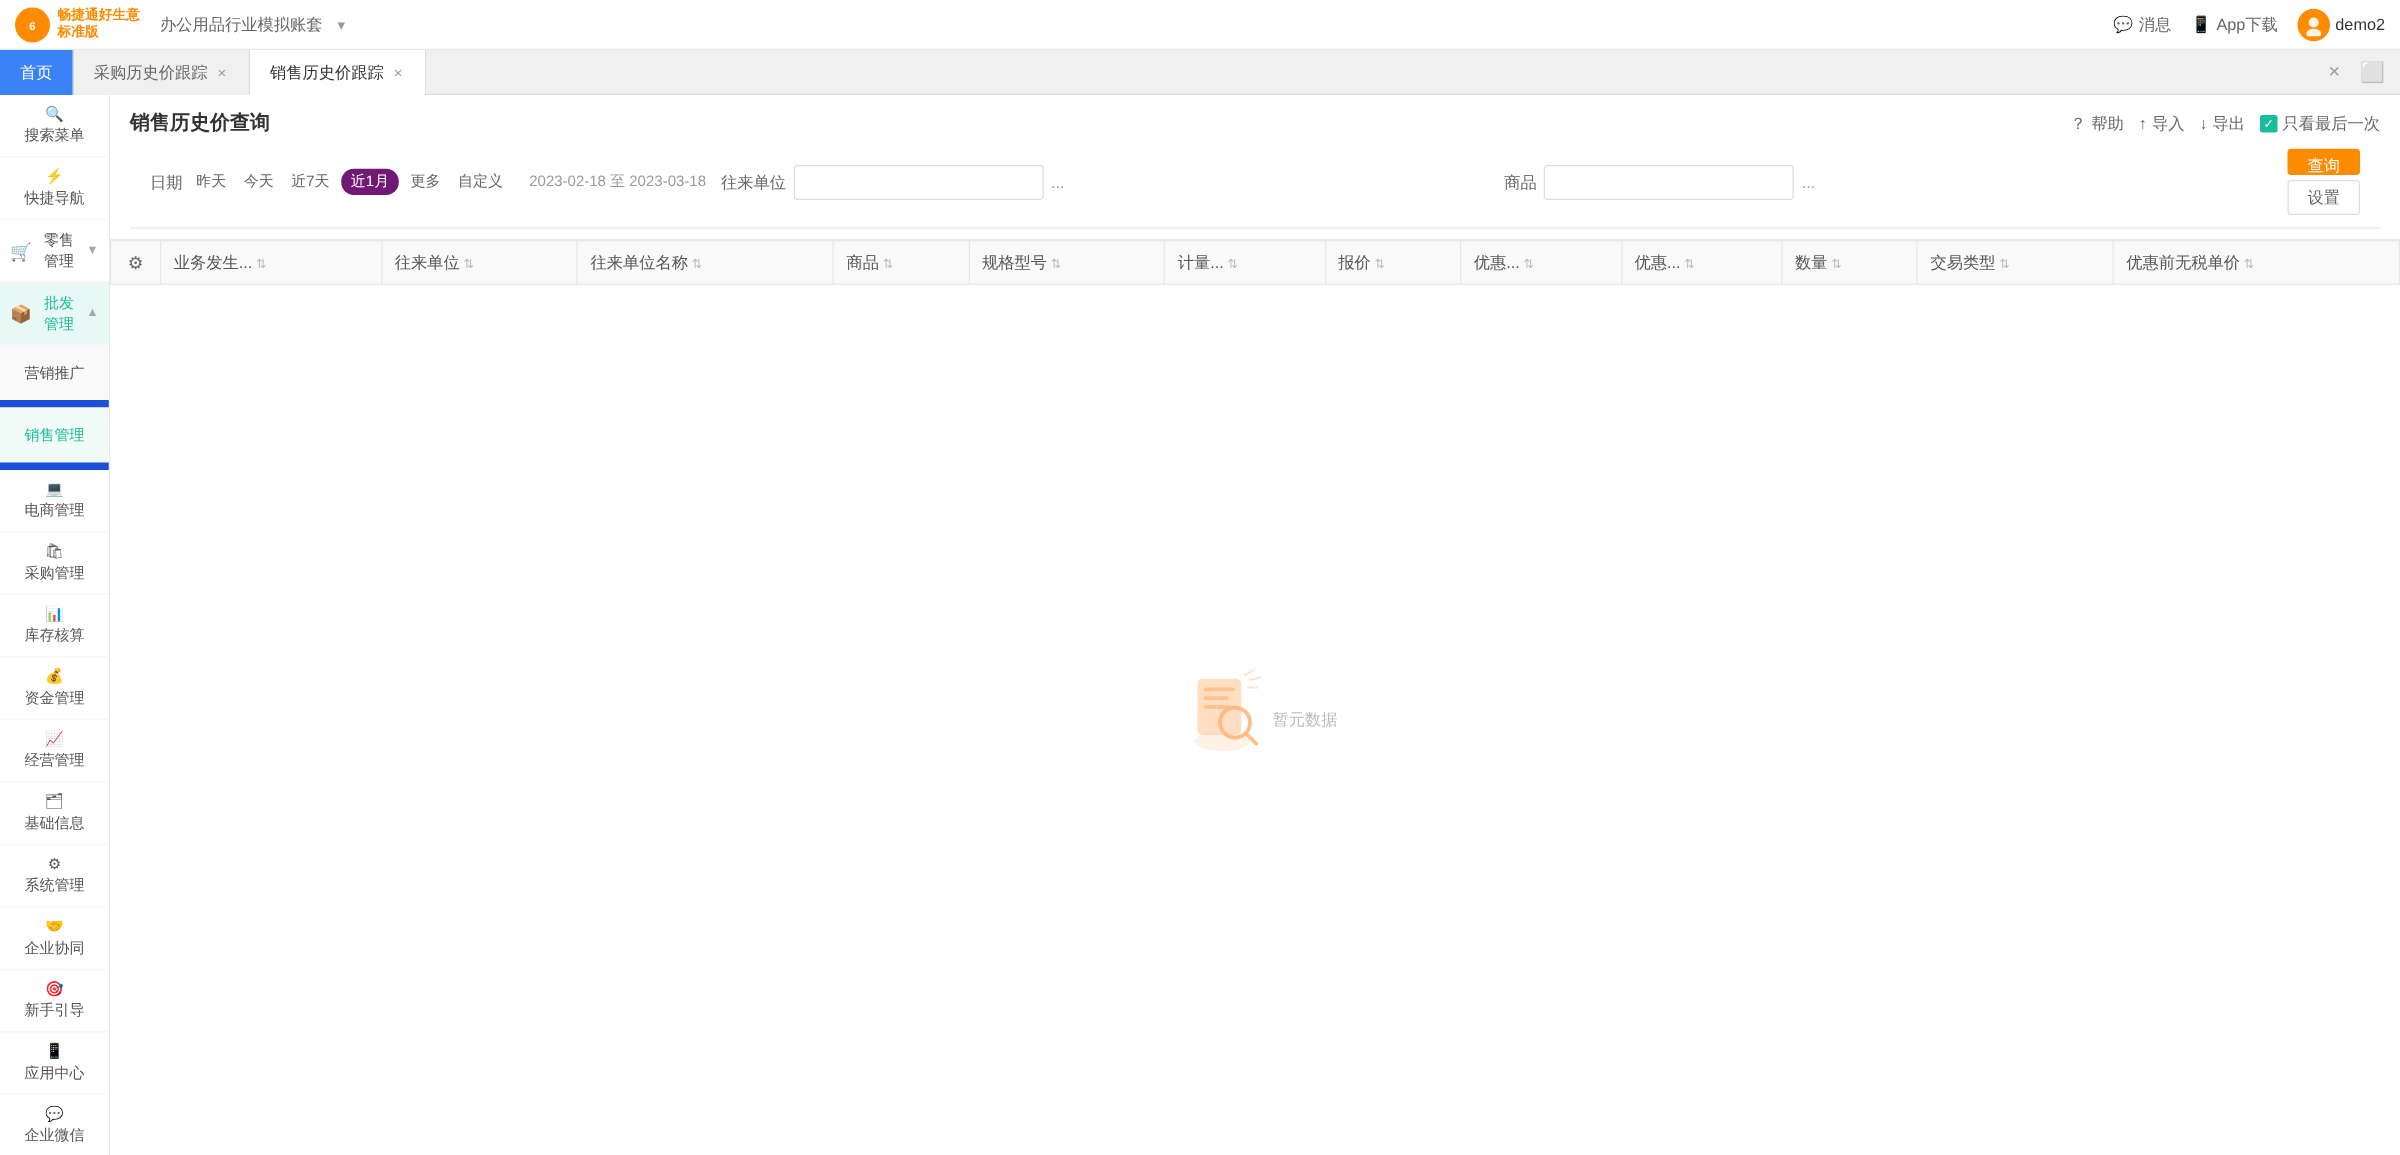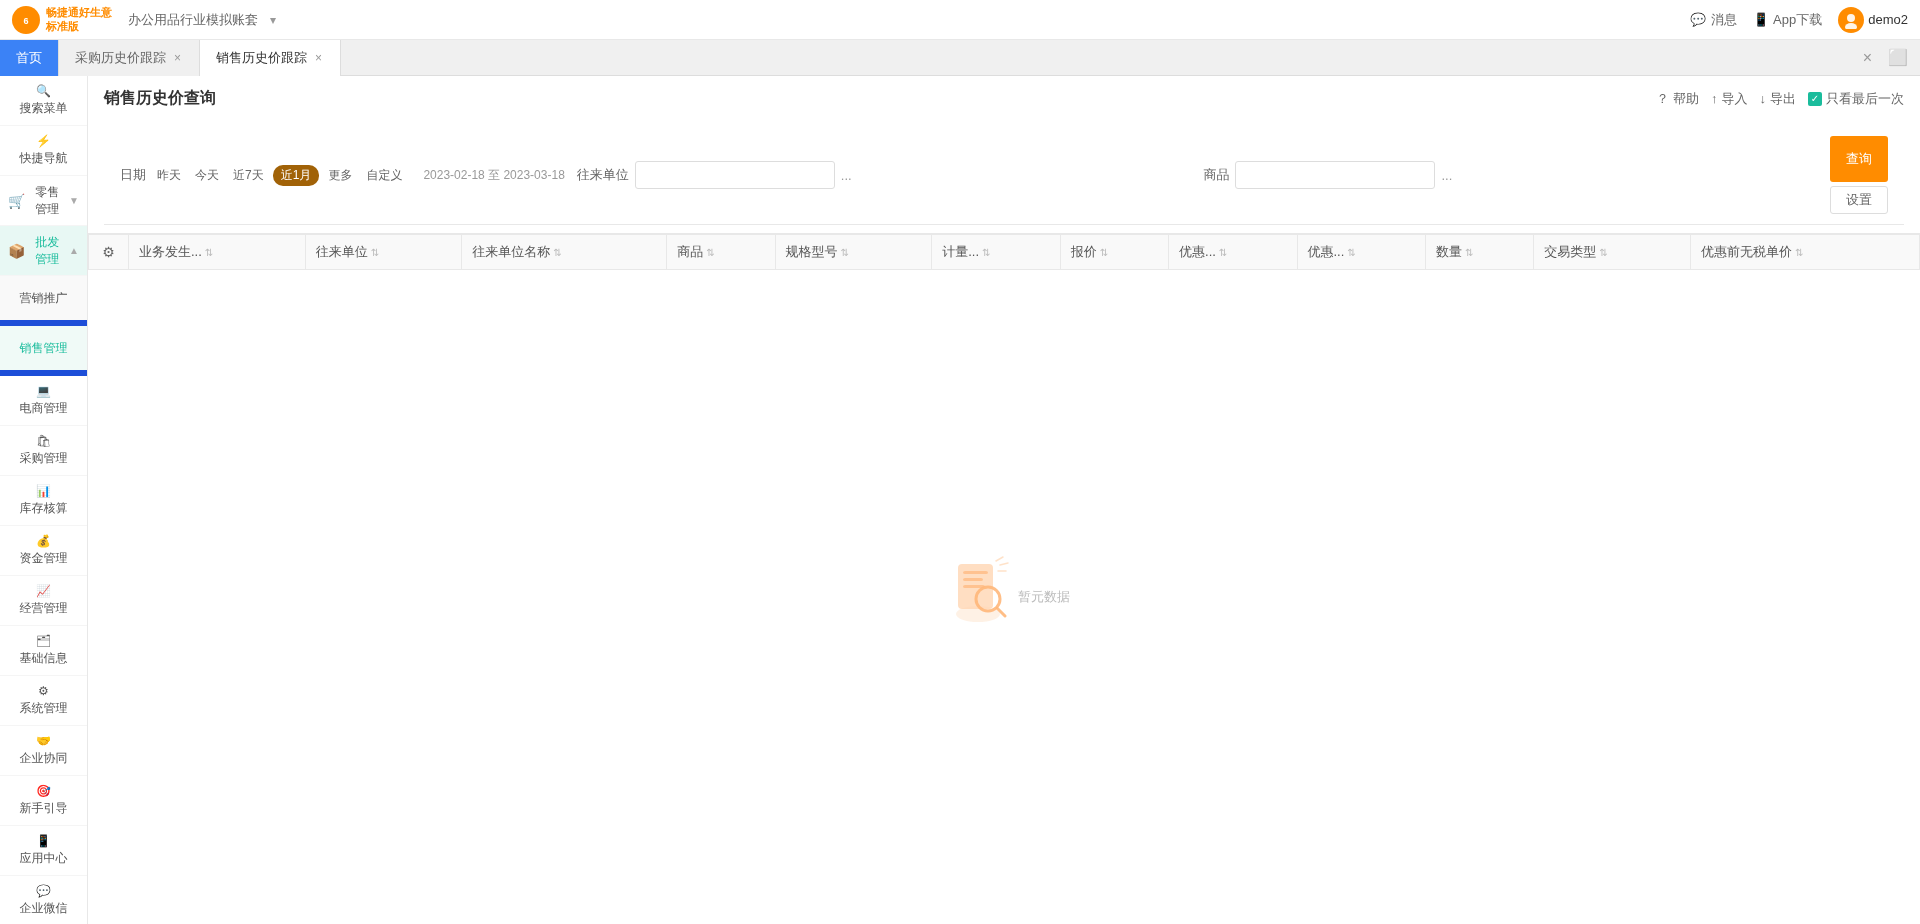--- a/index.html
+++ b/index.html
@@ -206,21 +206,21 @@
     .page-header {
       background: #fff;
       padding: 12px 16px 8px;
       border-bottom: 1px solid #e8e8e8;
       flex-shrink: 0;
     }
     .page-header-top {
       display: flex;
       align-items: center;
       justify-content: space-between;
-      margin-bottom: 19px;
+      margin-bottom: 2px;
     }
     .page-title {
       font-size: 16px;
       font-weight: 600;
       color: #333;
     }
     .page-actions {
       display: flex;
       align-items: center;
       gap: 12px;
@@ -273,21 +273,21 @@
       gap: 4px;
     }
     .date-opt {
       font-size: 12px;
       color: #666;
       cursor: pointer;
       padding: 2px 5px;
       border-radius: 3px;
     }
     .date-opt.active {
-      background: #a16207;
+      background: #701a75;
       color: white;
       border-radius: 10px;
       padding: 2px 8px;
     }
     .date-range {
       font-size: 12px;
       color: #999;
       margin-left: 4px;
     }
     .filter-input-group {
@@ -311,21 +311,21 @@
       cursor: pointer;
     }
     .query-btn {
       background: #ff8c00;
       color: white;
       border: none;
       border-radius: 3px;
       padding: 5px 16px;
       font-size: 13px;
       cursor: pointer;
-      height: 46px;
+      height: 21px;
       white-space: nowrap;
     }
     .setting-btn {
       background: #fff;
       color: #666;
       border: 1px solid #ddd;
       border-radius: 3px;
       padding: 4px 12px;
       font-size: 13px;
       cursor: pointer;

